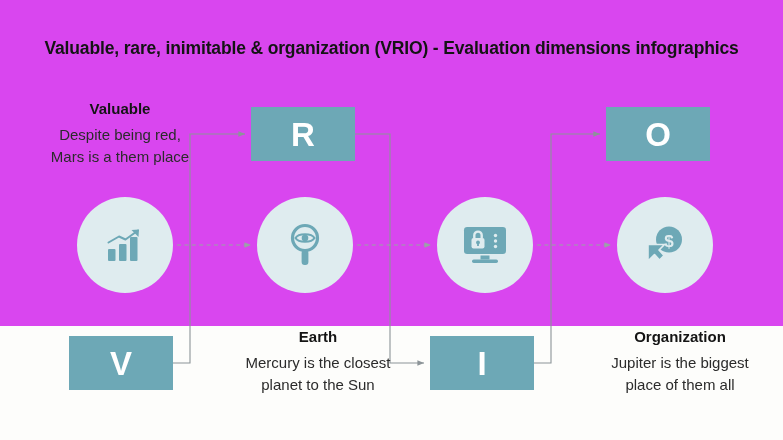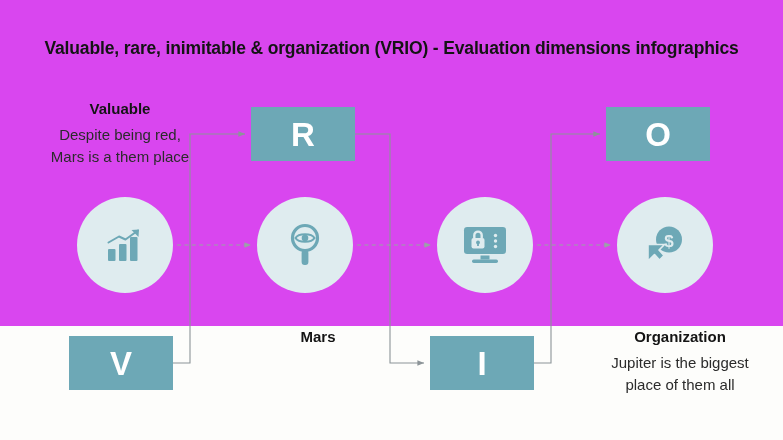--- a/index.html
+++ b/index.html
@@ -207,21 +207,25 @@
   <div class="text-block" id="text-valuable">
     <div class="heading">Valuable</div>
     <div class="desc">
       <span>Despite being red,</span><br>
       <span>Mars is a them place</span>
     </div>
   </div>
 
 
   <div class="text-block" id="text-rare">
-    <div class="heading">Mars</div>
+    <div class="heading">Earth</div>
+    <div class="desc">
+      <span>Mercury is the closest</span><br>
+      <span>planet to the Sun</span>
+    </div>
   </div>
 
   <div class="text-block" id="text-organization">
     <div class="heading">Organization</div>
     <div class="desc">
       <span>Jupiter is the biggest</span><br>
       <span>place of them all</span>
     </div>
   </div>
 

